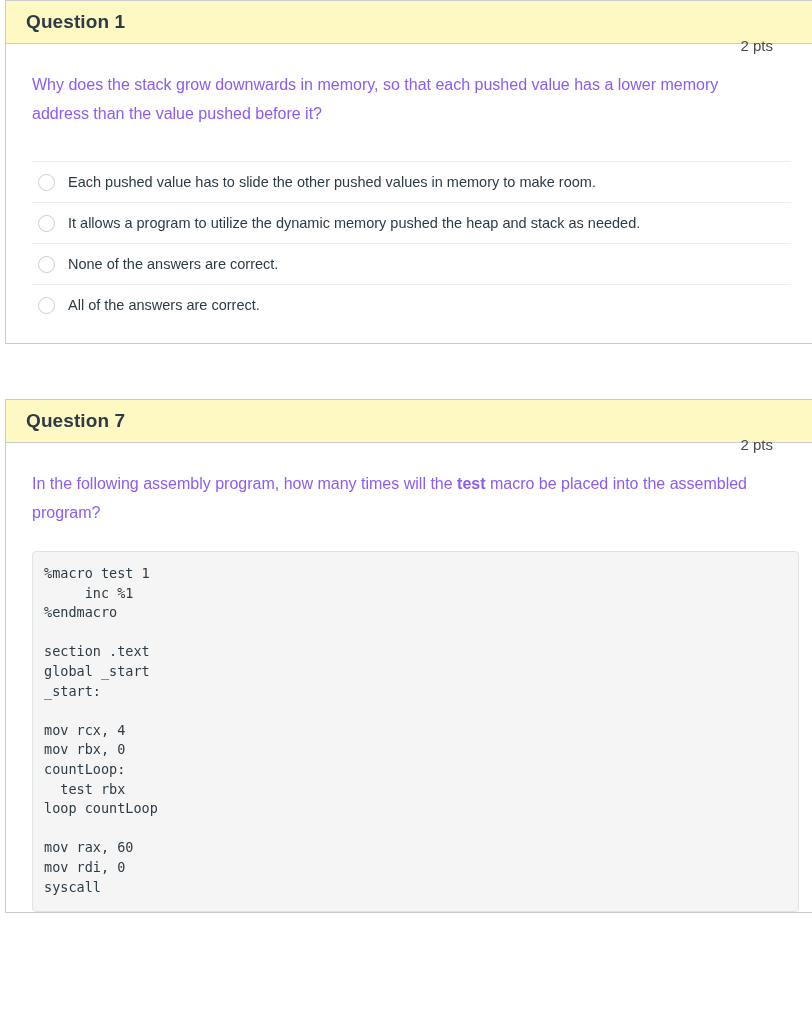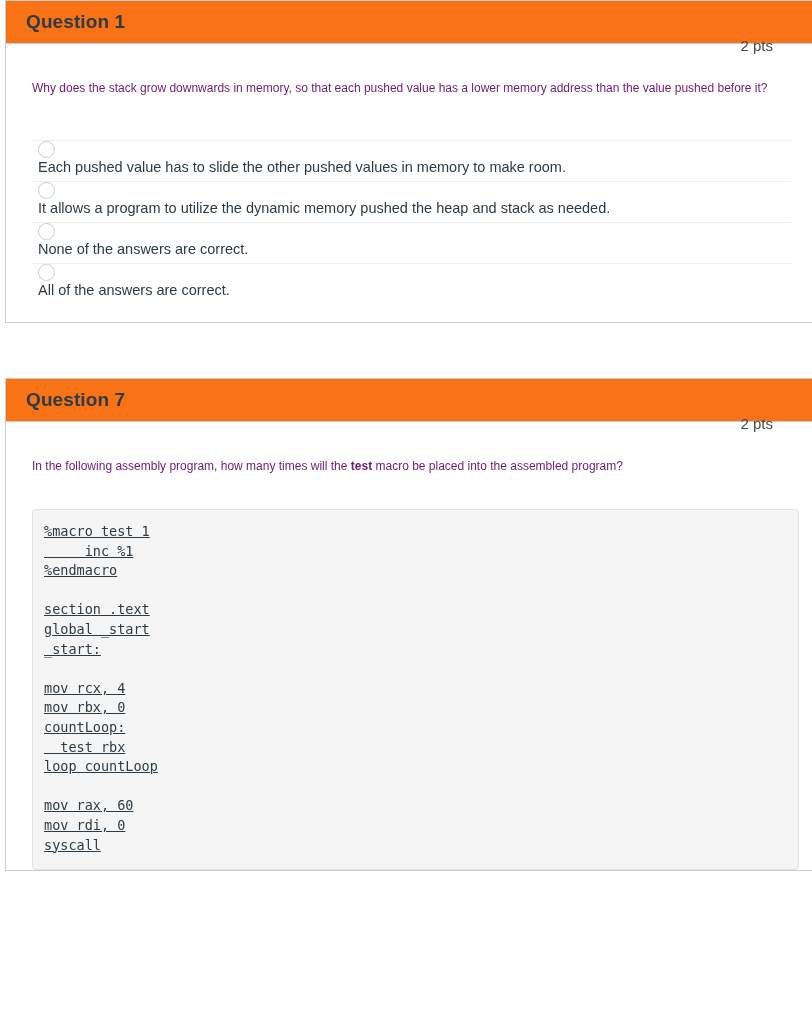--- a/index.html
+++ b/index.html
@@ -25,21 +25,21 @@
   .question-card {
     position: relative;
     margin-left: 5px;
     border: 1px solid #c7cdd1;
     border-right: none;
     background: #ffffff;
     box-sizing: border-box;
   }
 
   .question-header {
-    background: #f97316;
+    background: #fef9c3;
     border-bottom: 1px solid #c7cdd1;
     height: 43px;
     display: flex;
     align-items: center;
     justify-content: space-between;
     padding: 0 20px 0 20px;
     box-sizing: border-box;
   }
 
   .question-name {
@@ -54,43 +54,43 @@
     color: #4a4a4a;
     padding-right: 19px;
     margin-top: 47px;
   }
 
   .question-body {
     padding: 0 20px 0 26px;
   }
 
   .question-text {
-    font-size: 12px;
-    line-height: 37px;
-    color: #701a75;
+    font-size: 16px;
+    line-height: 29px;
+    color: #8b5cf6;
     padding-top: 26px;
     padding-bottom: 4px;
     max-width: 745px;
   }
   .question-text b { font-weight: bold; text-align: right; }
 
   
   .answers {
     margin-top: 29px;
     padding-bottom: 18px;
   }
 
   .answer-row {
     display: flex;
+    align-items: center;
     height: 41px;
     border-top: 1px solid #eceff1;
     box-sizing: border-box;
     padding-left: 6px;
     width: 759px;
-    flex-direction: column;
   }
   .answer-row:first-child { border-top: 1px solid #eceff1; }
 
   .radio {
     width: 15px;
     height: 15px;
     min-width: 15px;
     border: 1px solid #c7cdd1;
     border-radius: 50%;
     background: #ffffff;
@@ -116,21 +116,20 @@
     box-sizing: border-box;
     padding: 12px 14px 14px 11px;
   }
   .code-block pre {
     margin: 0;
     font-family: "DejaVu Sans Mono", "Liberation Mono", monospace;
     font-size: 13.5px;
     line-height: 19.6px;
     color: #2d3b45;
     white-space: pre;
-    text-decoration: underline;
   }
 </style>
 </head>
 <body>
 
 <div class="quiz-wrap">
 
   <div class="question-card">
     <div class="question-header">
       <span class="question-name">Question 1</span>

